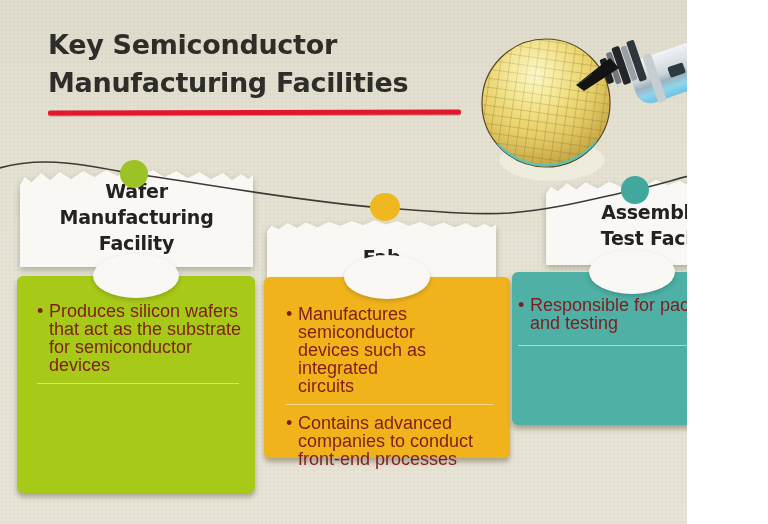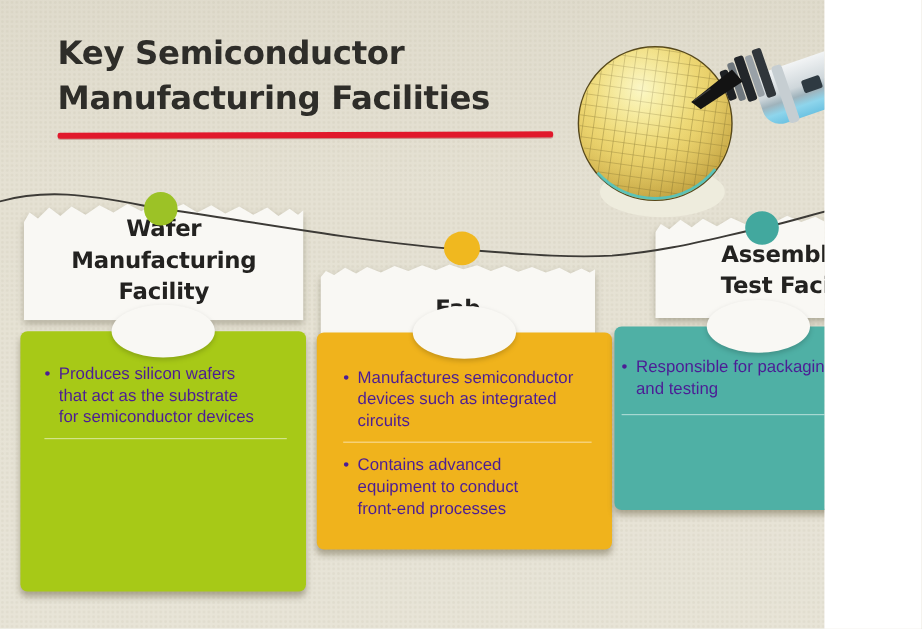--- a/index.html
+++ b/index.html
@@ -46,23 +46,23 @@
     clip-path:polygon(0 18%, 2% 10%, 5% 15%, 9% 6%, 13% 13%, 17% 5%, 22% 12%, 27% 4%, 32% 10%, 37% 3%, 42% 9%, 47% 2%, 52% 8%, 57% 3%, 62% 10%, 67% 4%, 72% 11%, 77% 5%, 82% 12%, 87% 6%, 91% 13%, 95% 7%, 98% 12%, 100% 8%, 100% 100%, 0 100%);
   }
   .card-title{
     font-size:19px;font-weight:bold;line-height:26px;color:#232220;
     white-space:pre-line;letter-spacing:-0.2px;
   }
   .card-body{
     position:absolute;z-index:2;border-radius:6px;
     box-shadow:0 4px 5px rgba(100,92,60,.45);
     box-sizing:border-box;
-    color:#4c1d95;
+    color:#7f1d1d;
     font-family:"Liberation Sans", sans-serif;
-    font-size:14px;line-height:18px;
+    font-size:18px;line-height:18px;
   }
   .bump{
     position:absolute;z-index:3;background:#f9f8f4;border-radius:50%;
     width:86px;height:44px;
     filter:drop-shadow(0 2px 2px rgba(0,0,0,.18));
   }
   .bullet{position:relative;padding-left:12px;white-space:pre-line;}
   .bullet::before{content:"\2022";position:absolute;left:0;top:0;}
   .card-divider{height:1px;background:rgba(255,255,255,.5);margin:9px 2px 9px 0;width:96%;}
   .divider-roomy{margin:13px 2px 13px 0;}
@@ -192,21 +192,21 @@
     <div class="card-header">
       <div class="card-title" style="padding-top:8px;">Fab</div>
     </div>
   </div>
   <div class="card-body" style="left: 264px; top: 277px; width: 246px; height: 181px; padding: 28px 8px 0px 22px; background-color: rgb(240, 179, 28);">
     <div class="bullet">Manufactures semiconductor
 devices such as integrated
 circuits</div>
     <div class="card-divider"></div>
     <div class="bullet">Contains advanced
-equipment to conduct
+companies to conduct
 front-end processes</div>
   </div>
   <div class="bump" style="left:344px;top:255px;"></div>
   <div class="connector-dot" style="left: 370px; top: 193px; width: 30px; height: 28px; background-color: rgb(240, 184, 31);"></div>
 
   <div class="card-header-wrap" style="left:516px;top:178px;width:234px;height:87px;padding-left:30px;">
     <div class="card-header">
       <div class="card-title" style="padding-top:6px;">Assembly &amp;
 Test Facility</div>
     </div>

